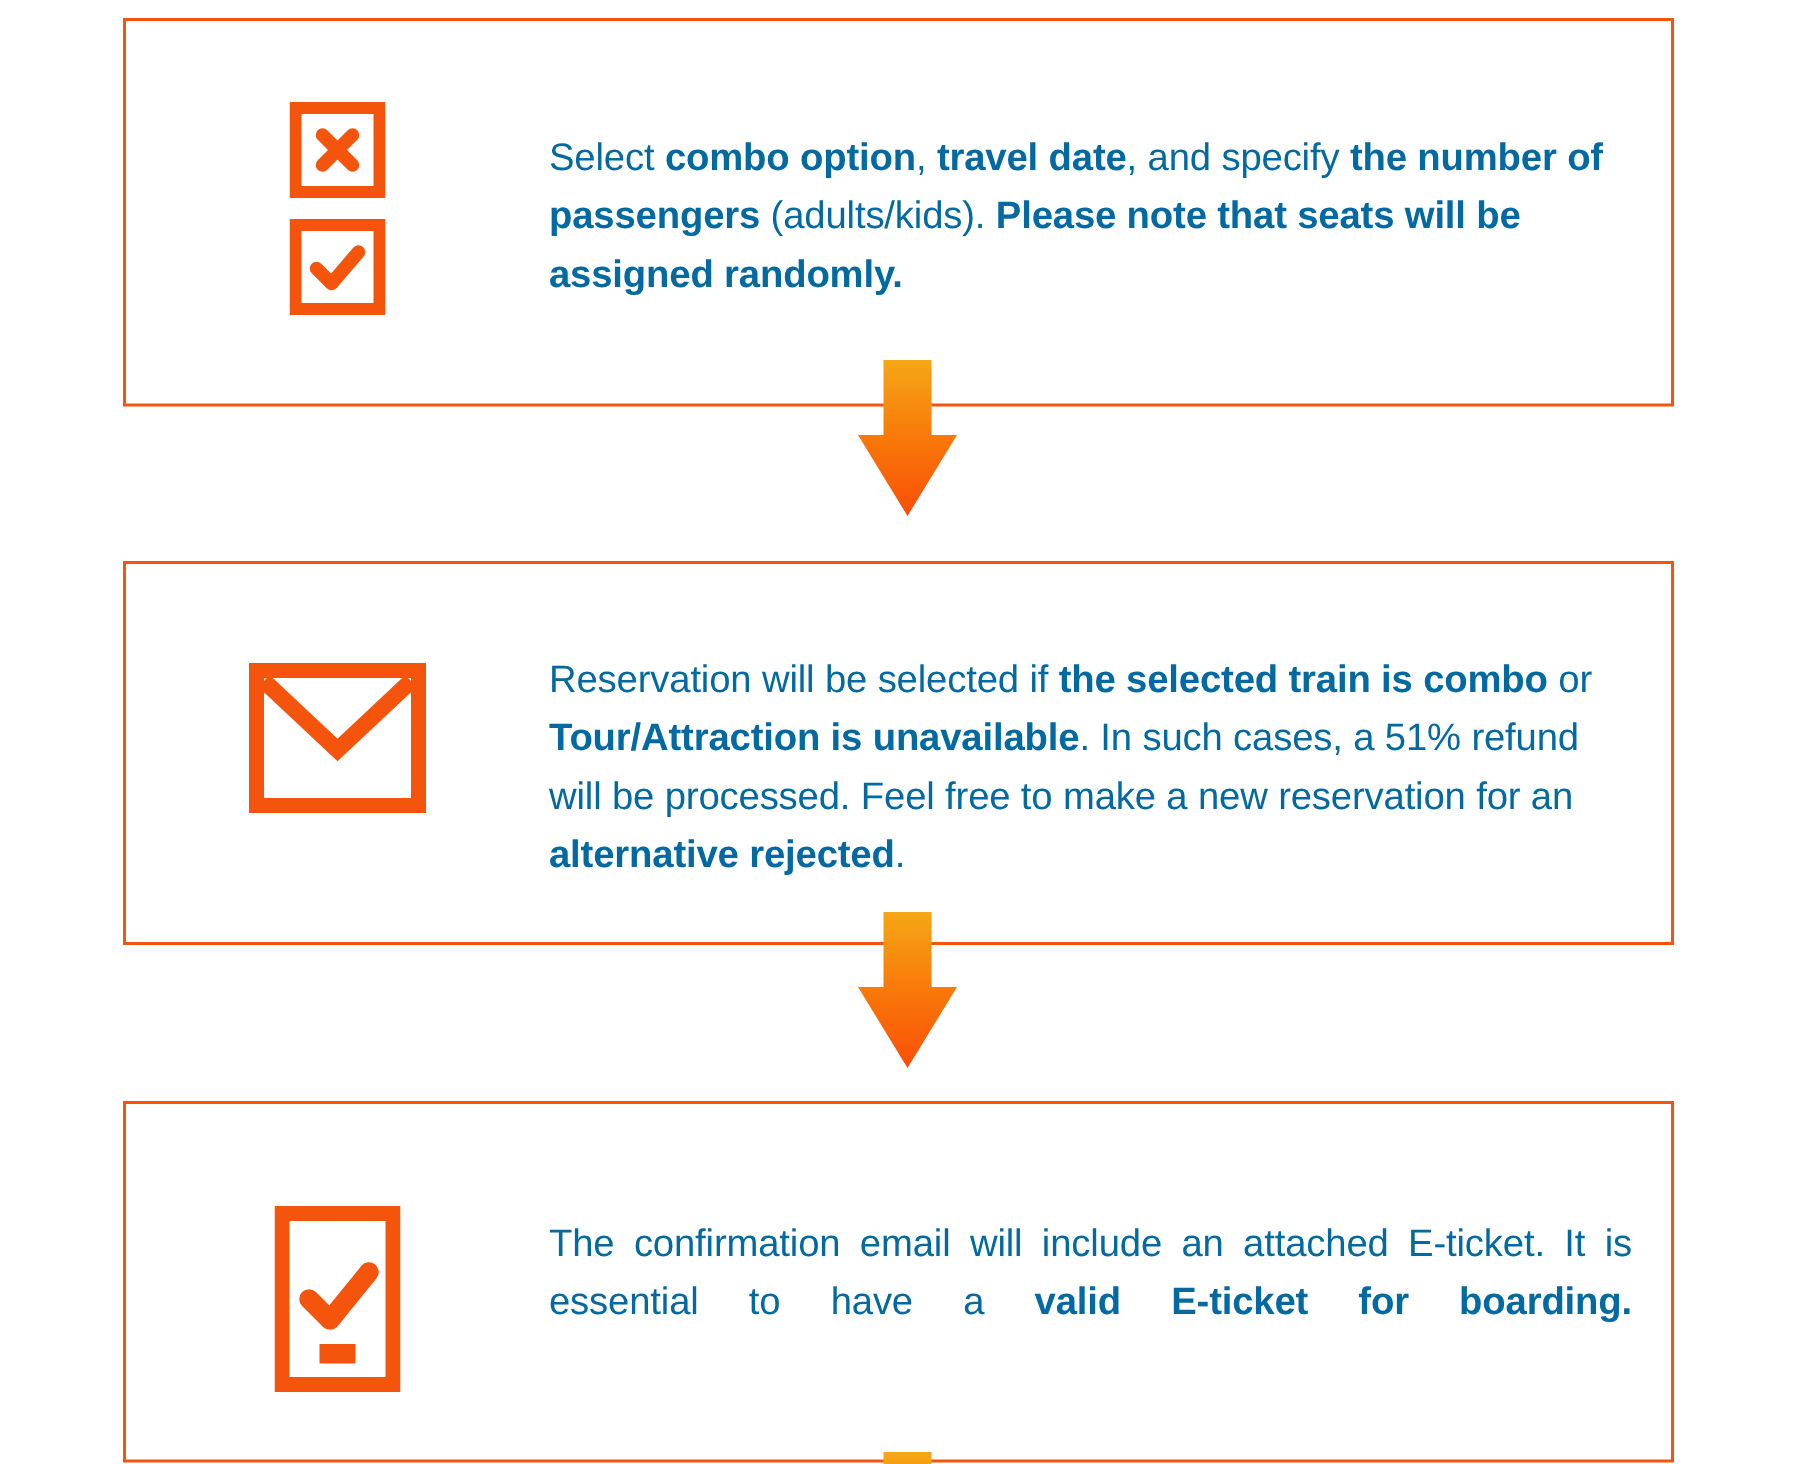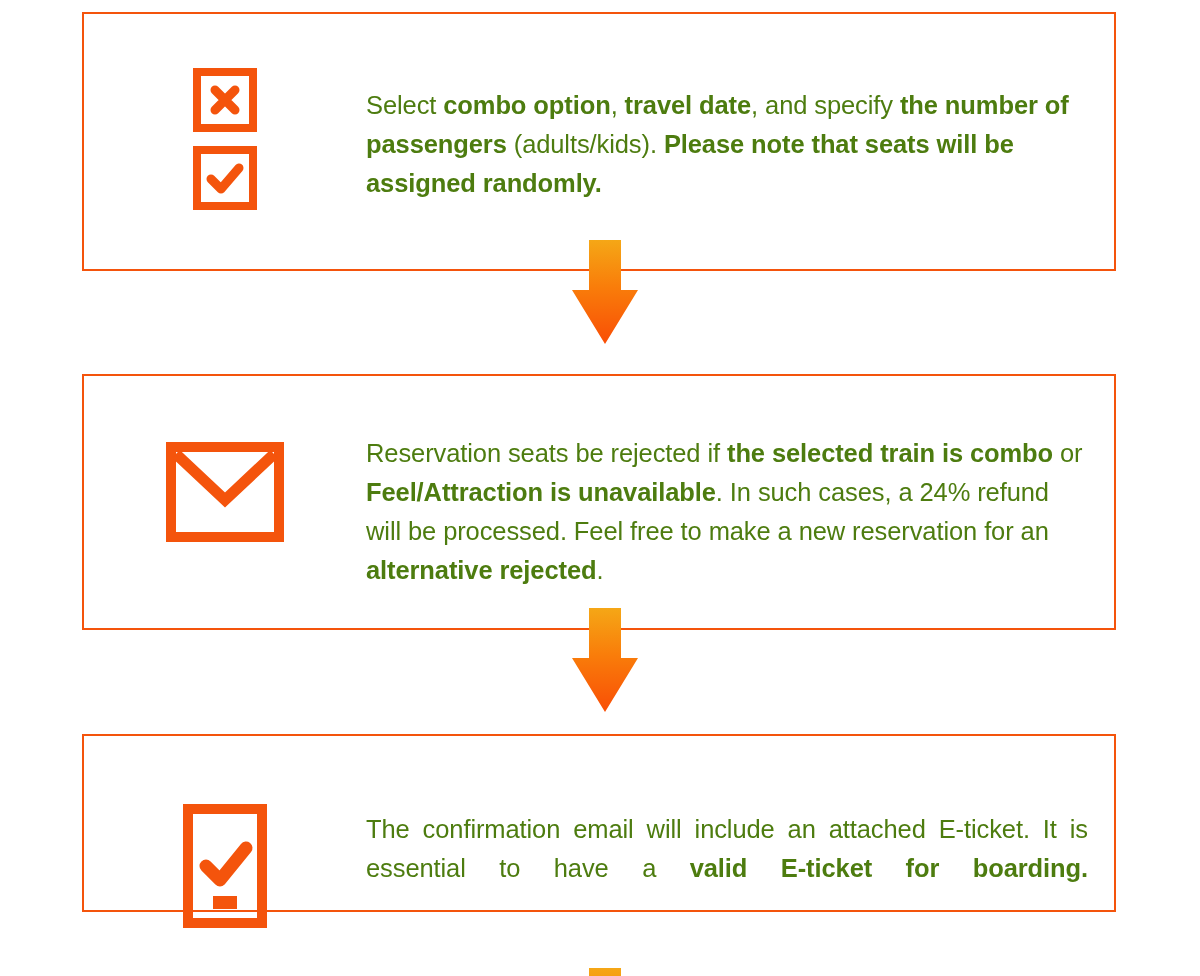--- a/index.html
+++ b/index.html
@@ -31,39 +31,39 @@
     width: 1034px;
     box-sizing: border-box;
     border: 2px solid #f4540c;
     background: #ffffff;
     display: flex;
     flex-direction: row;
     align-items: flex-start;
   }
   #step-1 { top: 12px;  height: 259px; }
   #step-2 { top: 374px; height: 256px; }
-  #step-3 { top: 734px; height: 178px; }
+  #step-3 { top: 734px; height: 241px; }
 
   .step-icon-cell {
     width: 282px;
     flex: 0 0 282px;
     display: flex;
     align-items: flex-start;
     justify-content: center;
     box-sizing: border-box;
   }
   #step-1 .step-icon-cell { padding-top: 54px; }
   #step-2 .step-icon-cell { padding-top: 66px; }
   #step-3 .step-icon-cell { padding-top: 68px; }
 
   .step-text-cell {
     flex: 1 1 auto;
     box-sizing: border-box;
     padding-right: 26px;
-    color: #4d7c0f;
+    color: #0369a1;
     font-size: 25.5px;
     line-height: 39px;
     letter-spacing: -0.1px;
   }
   #step-1 .step-text-cell { padding-top: 72px; }
   #step-2 .step-text-cell { padding-top: 58px; }
   #step-3 .step-text-cell { padding-top: 74px; text-align: justify; }
   #step-3 .step-text-cell .para { text-align: justify; }
   #step-3 .step-text-cell .para:after {
     content: "";
@@ -126,21 +126,21 @@
   <div class="step-box" id="step-2">
     <div class="step-icon-cell">
       <span>
         <svg class="icon-svg" width="118" height="100" viewBox="0 0 118 100">
           <rect x="5" y="5" width="108" height="90" fill="none" stroke="#f4540c" stroke-width="10"></rect>
           <path d="M10 12 L59 58 L108 12" fill="none" stroke="#f4540c" stroke-width="11" stroke-linejoin="miter"></path>
         </svg>
       </span>
     </div>
     <div class="step-text-cell">
-      <span class="para"><span>Reservation seats be rejected if </span><b>the selected train is combo</b><span> or </span><b>Feel/Attraction is unavailable</b><span>. In such cases, a 24% refund will be processed. Feel free to make a new reservation for an </span><b>alternative rejected</b><span>.</span></span>
+      <span class="para"><span>Reservation will be selected if </span><b>the selected train is combo</b><span> or </span><b>Tour/Attraction is unavailable</b><span>. In such cases, a 51% refund will be processed. Feel free to make a new reservation for an </span><b>alternative rejected</b><span>.</span></span>
     </div>
   </div>
 
   <div class="flow-arrow" id="arrow-2">
     <svg viewBox="0 0 66 104" preserveAspectRatio="none">
       <defs>
         <linearGradient id="agrad2" x1="0" y1="0" x2="0" y2="1">
           <stop offset="0%" stop-color="#f5a716"></stop>
           <stop offset="45%" stop-color="#f97d0a"></stop>
           <stop offset="100%" stop-color="#f94e06"></stop>

